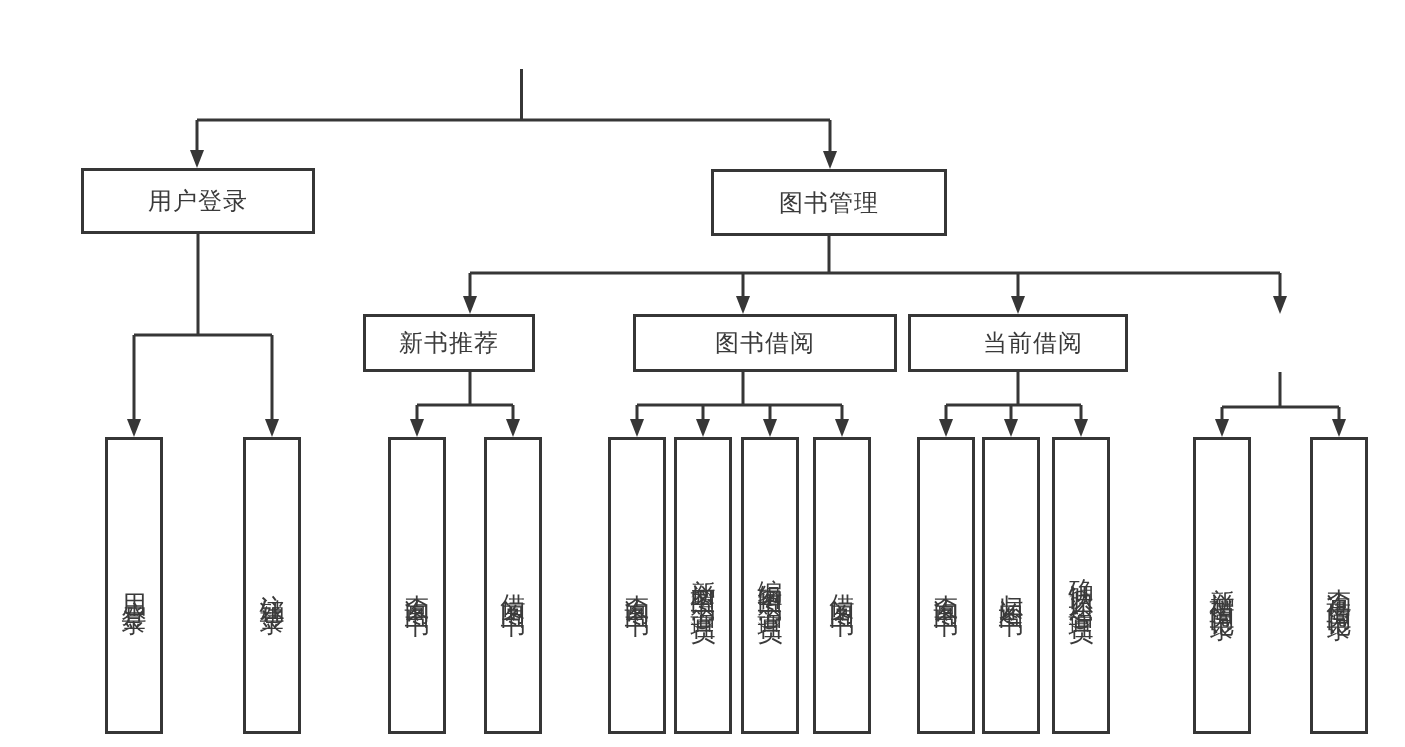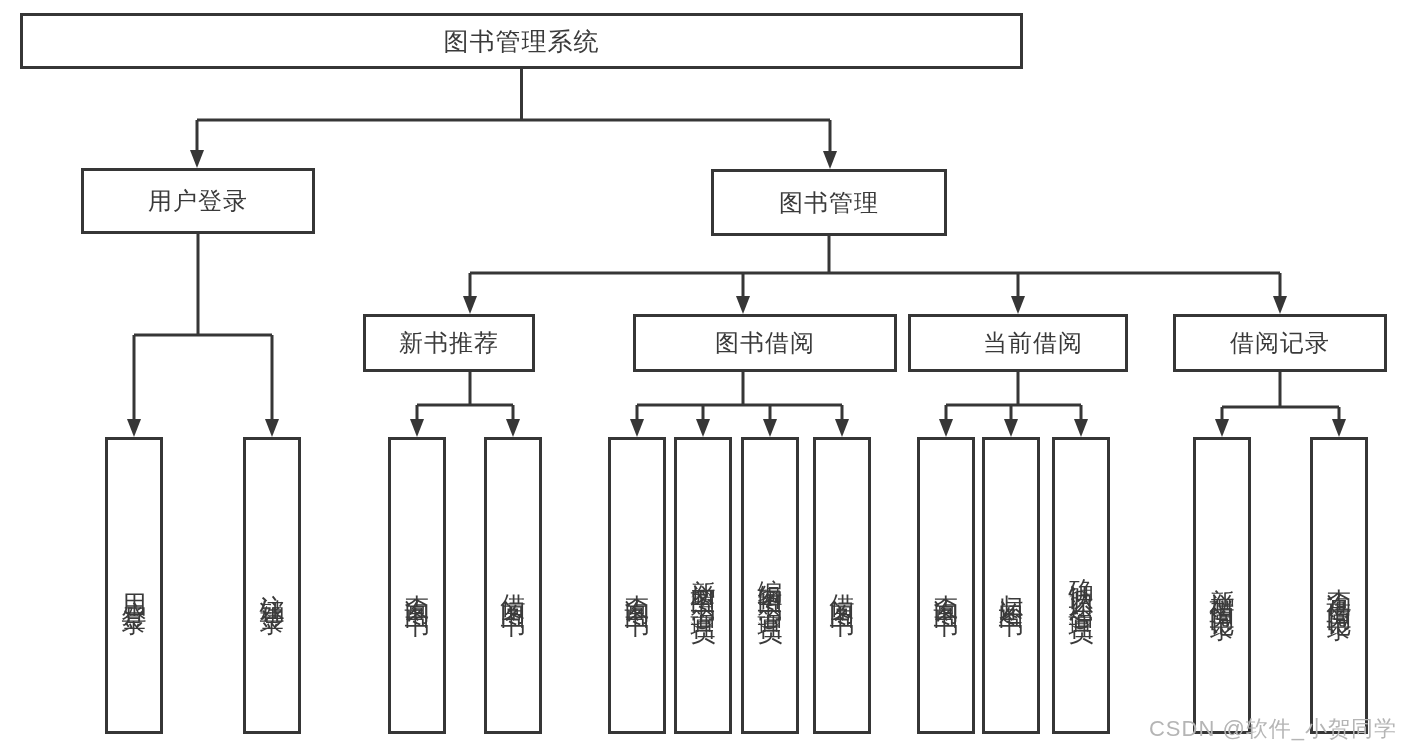--- a/index.html
+++ b/index.html
@@ -110,43 +110,40 @@
       <polygon points="1074,419 1088,419 1081,437"></polygon>
     </g>
 
     <g>
       <path d="M1280 372 V407 M1222 407 H1339 M1222 407 V421 M1339 407 V421"></path>
       <polygon points="1215,419 1229,419 1222,437"></polygon>
       <polygon points="1332,419 1346,419 1339,437"></polygon>
     </g>
   </svg>
 
-  <div class="hbox title-box" style="left:20px; top:13px; width:1003px; height:56px;">图书管理系统</div>
 
   <div class="hbox" style="left:81px; top:168px; width:234px; height:66px;">用户登录</div>
   <div class="hbox" style="left:711px; top:169px; width:236px; height:67px;">图书管理</div>
 
   <div class="hbox" style="left:363px; top:314px; width:172px; height:58px;">新书推荐</div>
   <div class="hbox" style="left:633px; top:314px; width:264px; height:58px;">图书借阅</div>
   <div class="hbox" style="left:908px; top:314px; width:220px; height:58px;padding-left:30px;">当前借阅</div>
-  <div class="hbox" style="left:1173px; top:314px; width:214px; height:58px;">借阅记录</div>
 
   <div class="vbox" style="left:105px;">用户登录</div>
   <div class="vbox" style="left:243px;">注销登录</div>
 
   <div class="vbox" style="left:388px;">查询图书</div>
   <div class="vbox" style="left:484px;">借阅图书</div>
 
   <div class="vbox" style="left:608px;">查询图书</div>
   <div class="vbox" style="left:674px;">新增图书（管理员）</div>
   <div class="vbox" style="left:741px;">编辑图书（管理员）</div>
   <div class="vbox" style="left:813px;">借阅图书</div>
 
   <div class="vbox" style="left:917px;">查询图书</div>
   <div class="vbox" style="left:982px;">归还图书</div>
   <div class="vbox" style="left:1052px;">确认归还（管理员）</div>
 
   <div class="vbox" style="left:1193px;">新增借阅记录</div>
   <div class="vbox" style="left:1310px;">查询借阅记录</div>
 
-  <div class="watermark">CSDN @软件_小贺同学</div>
 
 </div>
 
 </body></html>

